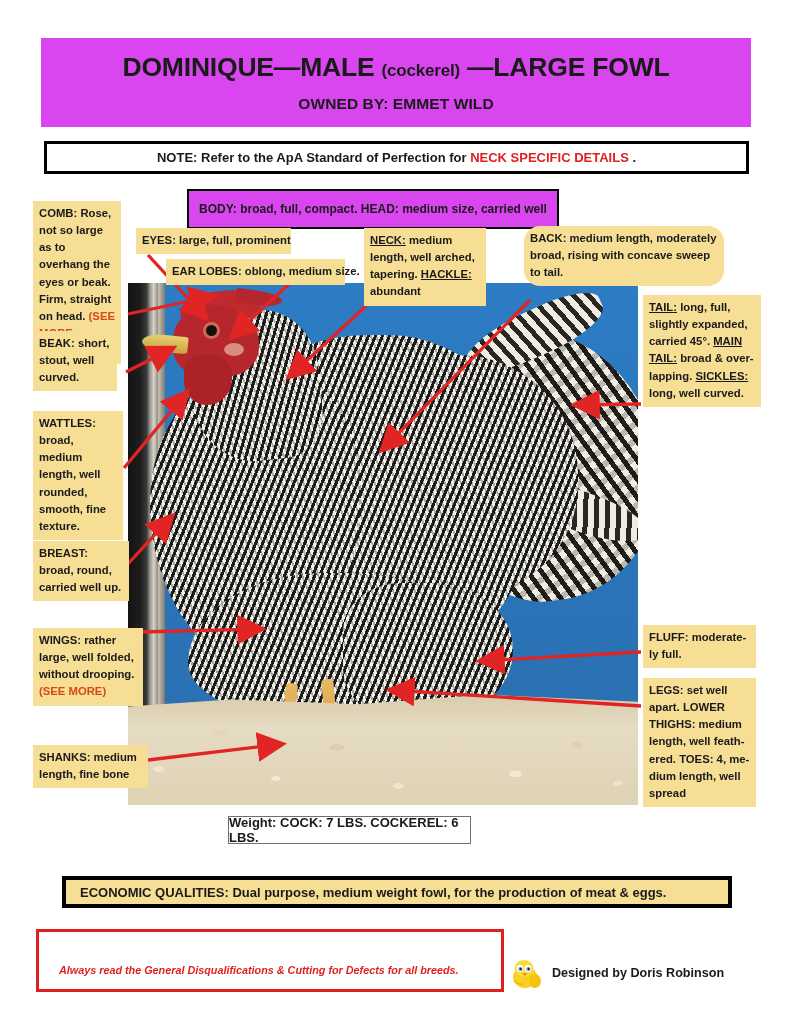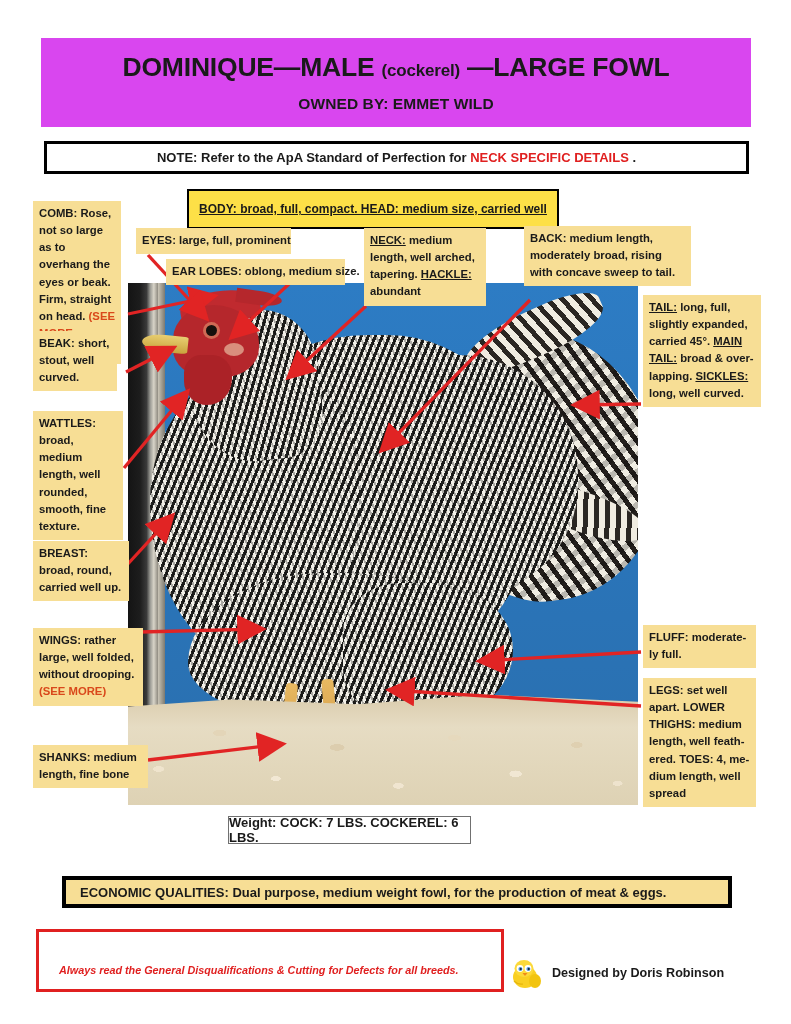--- a/index.html
+++ b/index.html
@@ -27,22 +27,22 @@
     left:44px;top:141px;width:705px;height:33px;
     background:#fff;border:3px solid #000;
     display:flex;align-items:center;justify-content:center;
   }
   #note-bar .txt{font-size:13px;font-weight:bold;}
   .red{color:#e02020;}
 
   
   #bodyhead-bar{
     left:187px;top:189px;width:372px;height:40px;
-    background:#fde047;border:2.5px solid #000;
-    display:flex;align-items:center;justify-content:center;text-decoration:underline;
+    background:#d946ef;border:2.5px solid #000;
+    display:flex;align-items:center;justify-content:center;
   }
   #bodyhead-bar .txt{font-size:12px;font-weight:bold;}
 
   
   #photo{
     left:128px;top:283px;width:510px;height:522px;overflow:hidden;
     background:#2f7bbf;
   }
   .ph{position:absolute;}
   
@@ -252,21 +252,21 @@
 </div>
 
 <div class="abs label" style="left:166px;top:259px;width:179px;white-space:nowrap;">
   <span>EAR LOBES: oblong, medium size.</span>
 </div>
 
 <div class="abs label" style="left:364px;top:228px;width:122px;">
   <u>NECK:</u><span>  medium length, well arched, tapering.  </span><u>HACKLE:</u><span> abundant</span>
 </div>
 
-<div class="abs label" style="left:524px;top:226px;width:167px;">
+<div class="abs label" style="left:524px;top:226px;width:200px;border-radius:16px;">
   <span>BACK: medium length, moderately broad, rising with concave sweep to tail.</span>
 </div>
 
 <div class="abs label" style="left:643px;top:295px;width:118px;">
   <u>TAIL:</u><span>  long, full, slightly expanded, carried 45°.  </span><u>MAIN TAIL:</u><span> broad &amp; over-lapping.  </span><u>SICKLES:</u><span> long, well curved.</span>
 </div>
 
 <div class="abs label" style="left:643px;top:625px;width:113px;">
   <span>FLUFF:  moderate-ly full.</span>
 </div>

